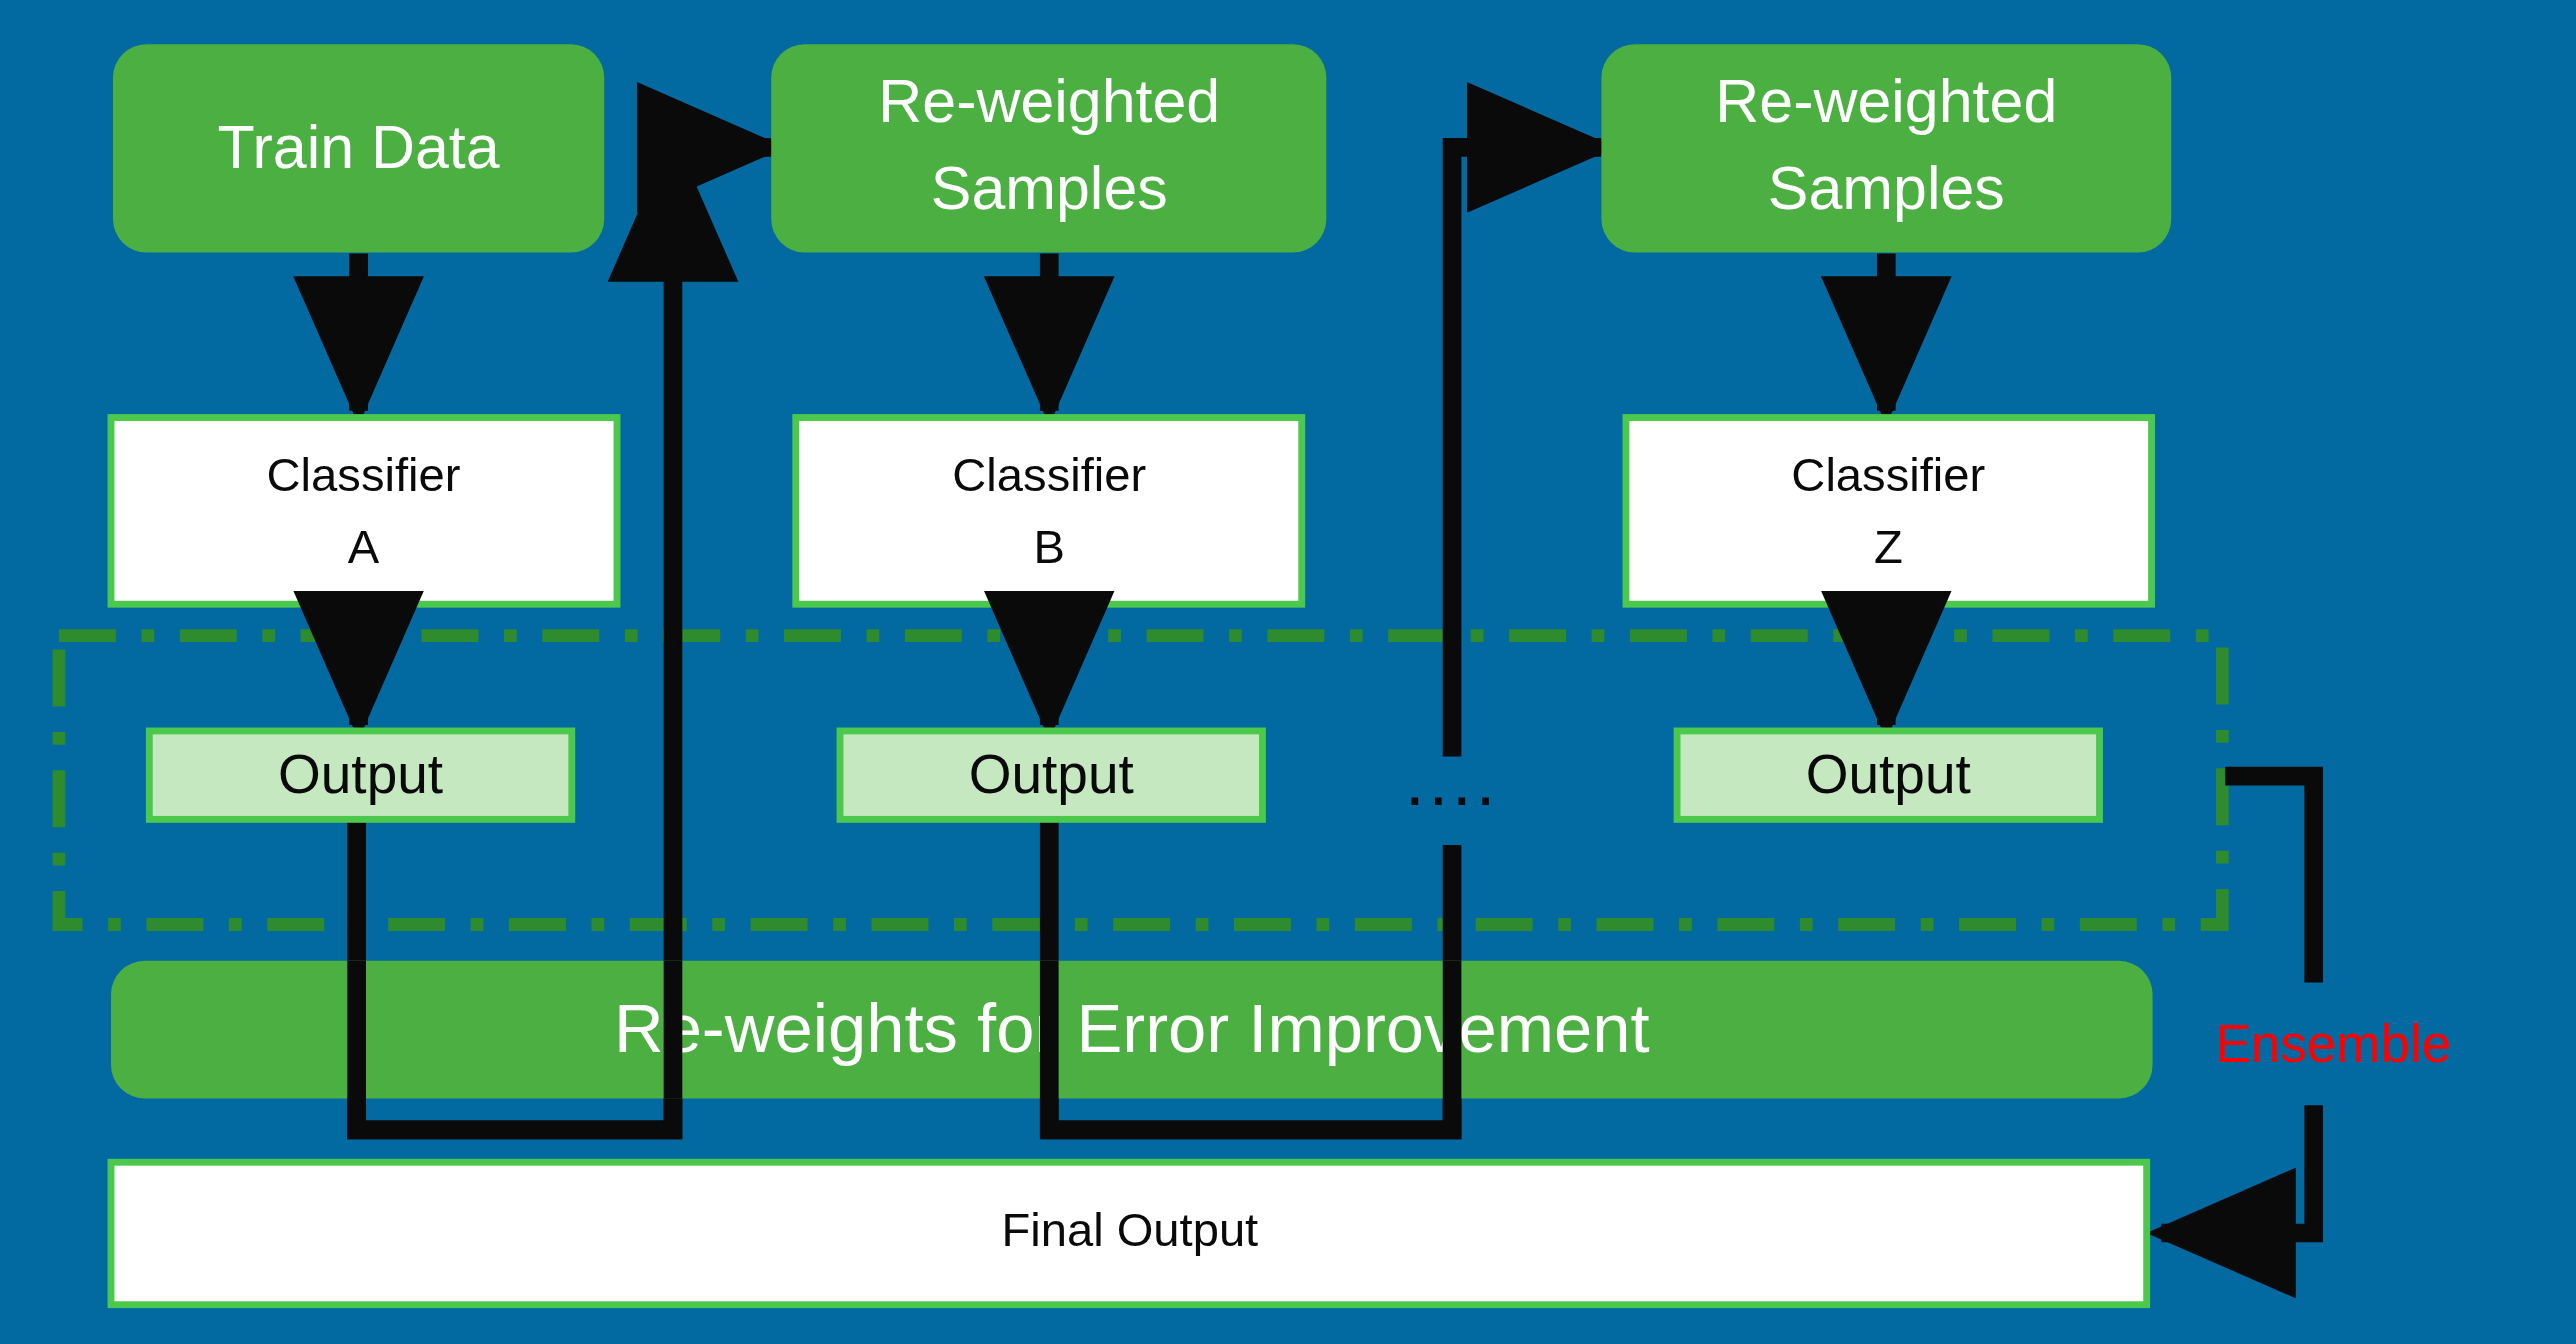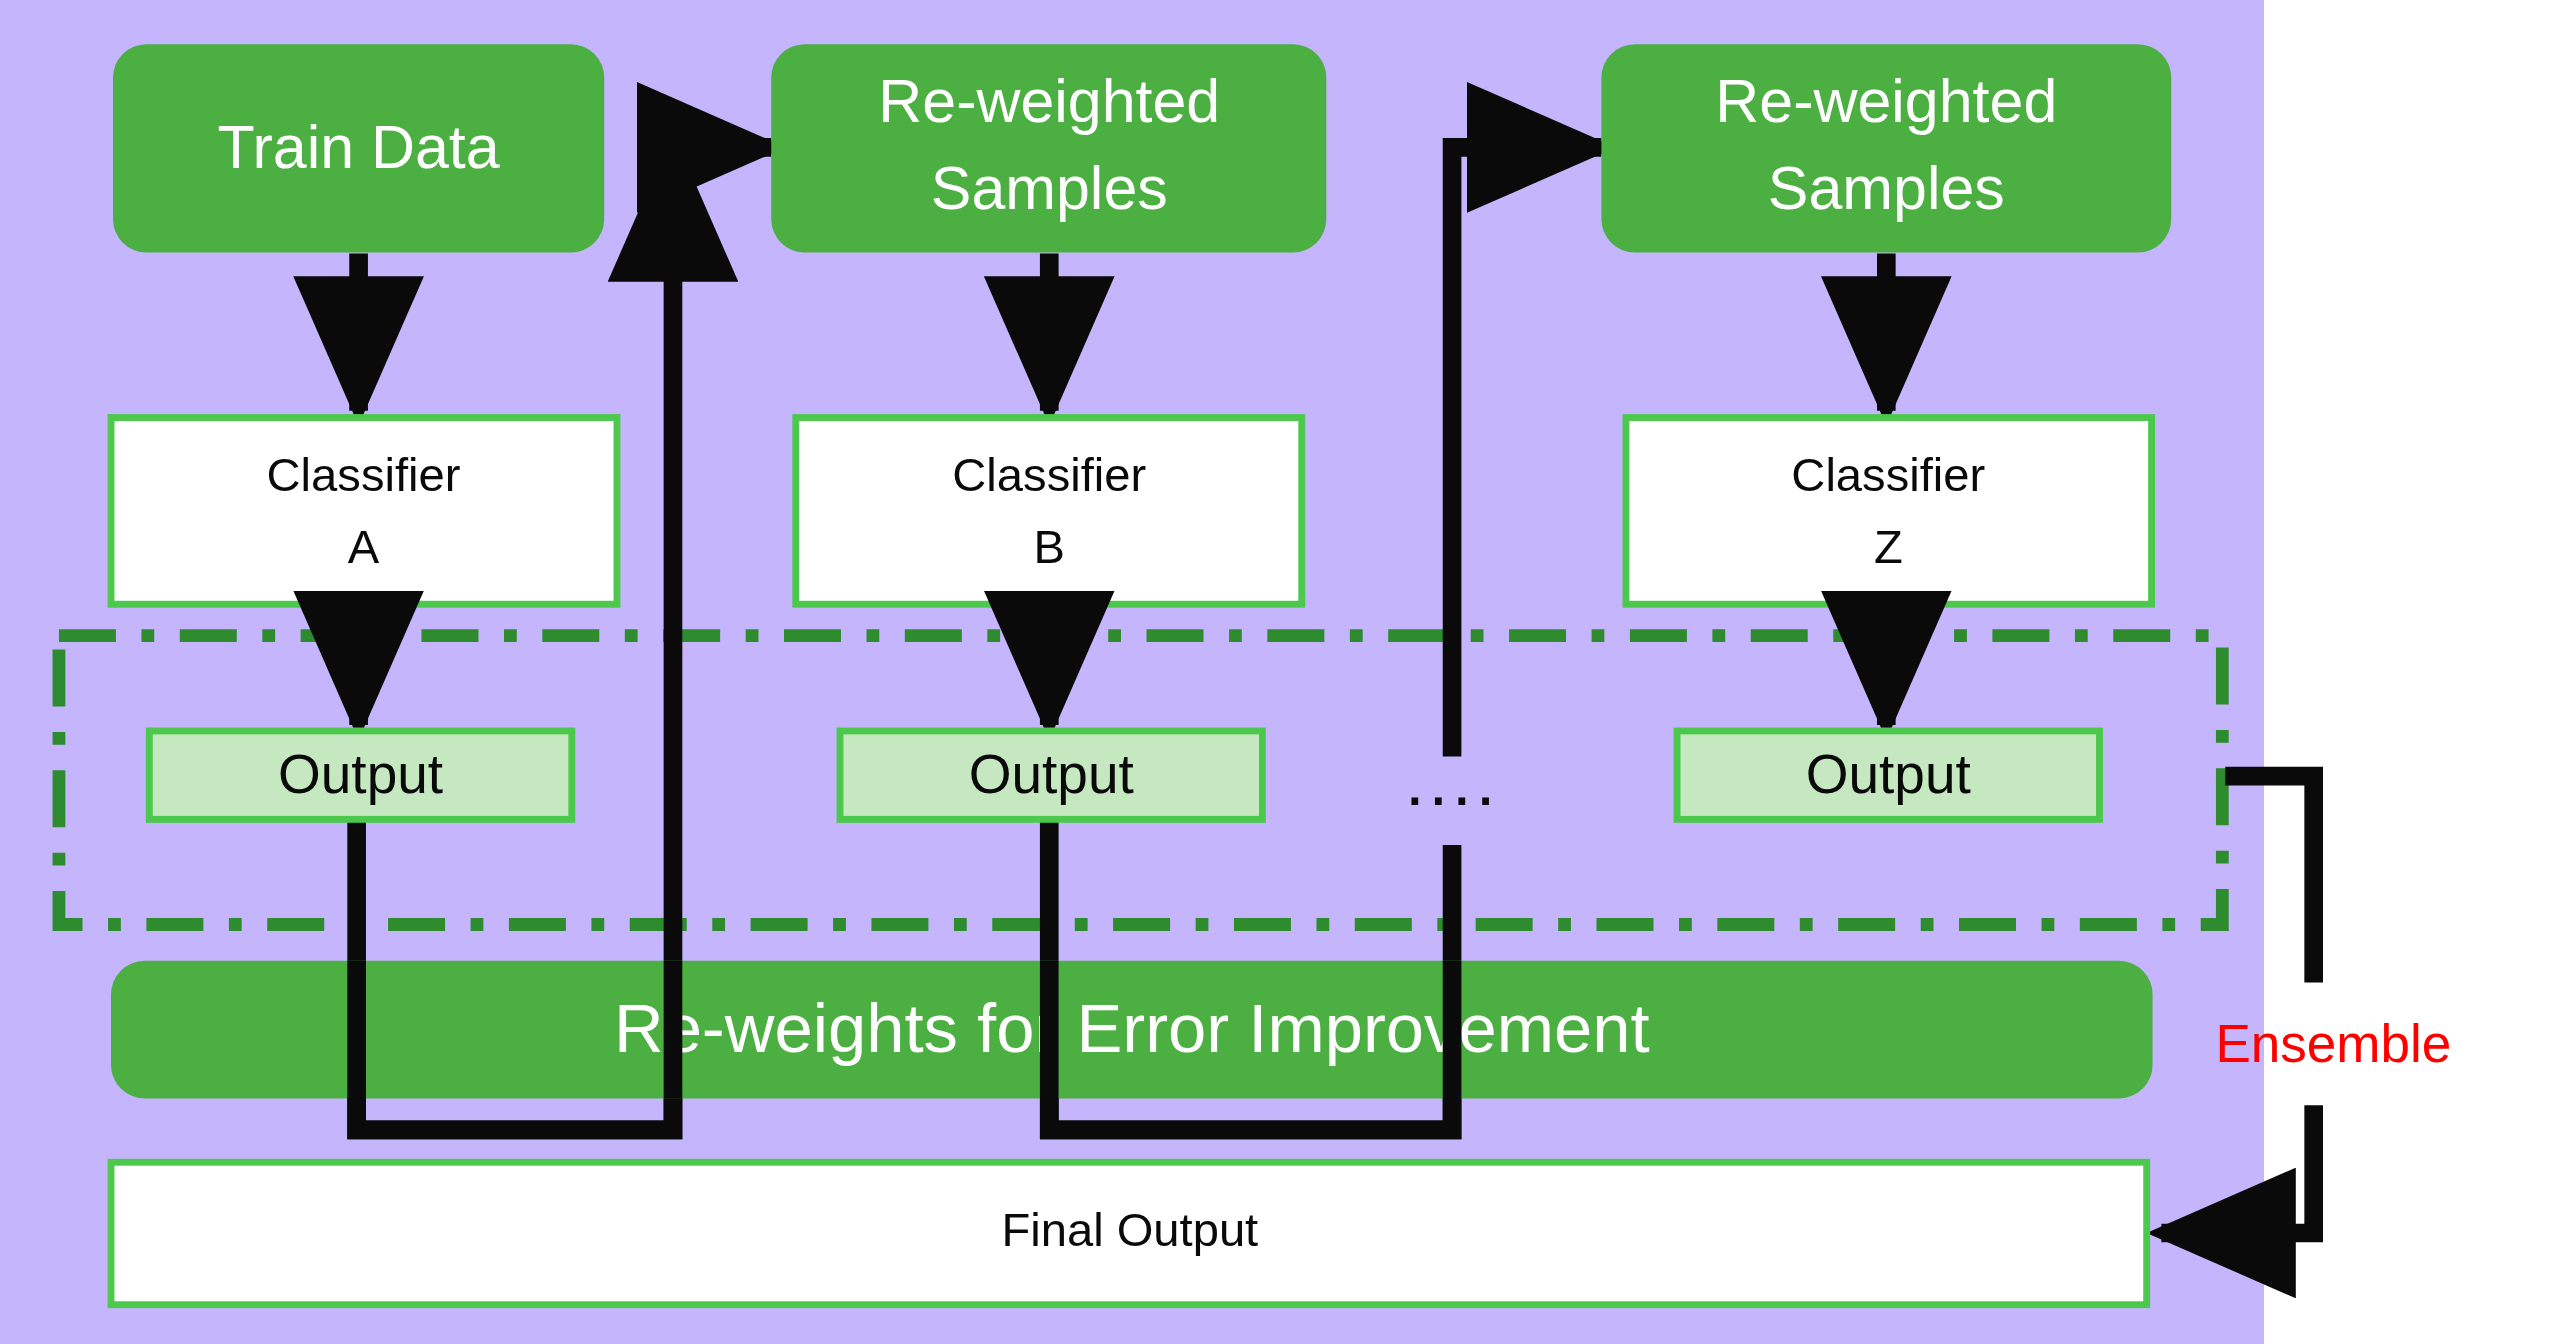--- a/index.html
+++ b/index.html
@@ -8,23 +8,23 @@
     background: #ffffff;
   }
   body {
     width: 2576px;
     height: 1344px;
     font-family: "Liberation Sans", sans-serif;
     overflow: hidden;
   }
   #diagram-root {
     position: relative;
-    width: 2264px;
+    width: 2576px;
     height: 1344px;
-    background: #c4b5fd;
+    background: #0369a1;
   }
   svg.layer {
     position: absolute;
     top: 0;
     left: 0;
     width: 2576px;
     height: 1344px;
   }
   .node-label {
     font-family: "Liberation Sans", sans-serif;

